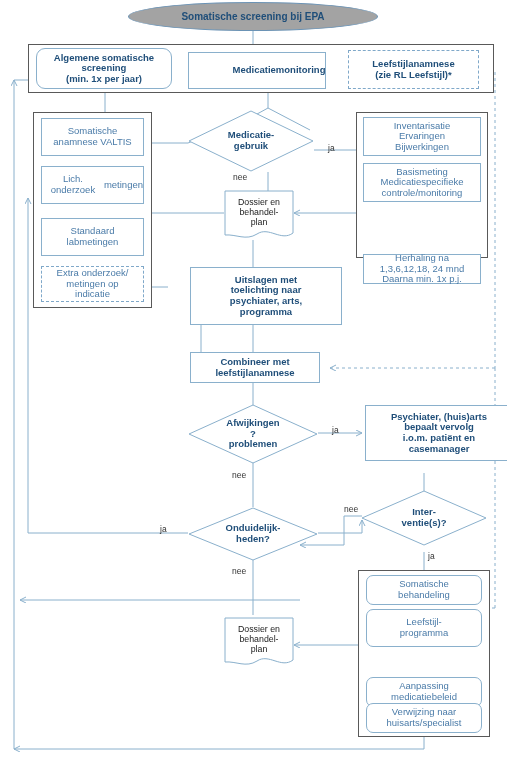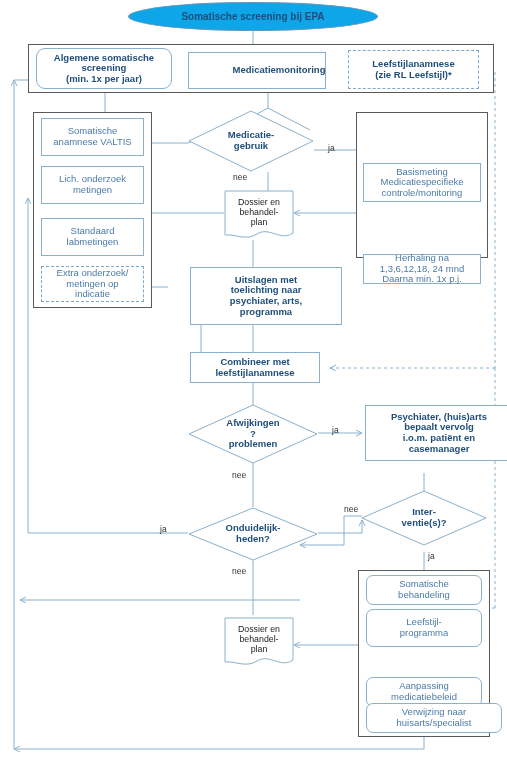--- a/index.html
+++ b/index.html
@@ -12,21 +12,21 @@
   .bluebox{border:1px solid #8ab0cc;background:#fff;font-size:9.5px;}
   .bluebox.bold{font-weight:bold;color:#1f4e79;}
   .bluebox.thin{color:#4a7ba8;font-weight:normal;}
   .dashbox{border:1px dashed #7fa8c9;background:#fff;font-size:9.5px;color:#4a7ba8;}
   .group{position:absolute;box-sizing:border-box;border:1.5px solid #595959;background:#fff;}
   .rounded{border-radius:7px;}
   .lbl{position:absolute;font-size:8.5px;color:#333;}
 
   .ellipse{position:absolute;box-sizing:border-box;border:1px solid #6b93b5;border-radius:50%;
            display:flex;align-items:center;justify-content:center;text-align:center;
-           font-size:10px;font-weight:bold;color:#1f4e79;background:#0ea5e9;}
+           font-size:10px;font-weight:bold;color:#1f4e79;background:#a3a3a3;}
 
   .diamond{position:absolute;}
   .diamond .dtext{position:absolute;left:0;top:0;width:100%;height:100%;
         display:flex;align-items:center;justify-content:center;text-align:center;
         font-size:9.5px;font-weight:bold;color:#1f4e79;line-height:1.15;}
 
   .doc{position:absolute;}
   .doc .dctext{position:absolute;left:0;top:0;width:100%;height:100%;
         display:flex;align-items:center;justify-content:center;text-align:center;
         font-size:8.8px;color:#222;line-height:1.15;padding-bottom:8px;box-sizing:border-box;}
@@ -142,36 +142,41 @@
     <span>Leefstijlanamnese</span>
     <span>(zie RL Leefstijl)*</span>
   </div>
 
   <div class="group" style="left:33px;top:112px;width:119px;height:196px;"></div>
 
   <div class="node bluebox thin" style="left:41px;top:118px;width:103px;height:38px;flex-direction:column;">
     <span>Somatische</span>
     <span>anamnese VALTIS</span>
   </div>
-  <div class="node bluebox thin" style="left:41px;top:166px;width:103px;height:38px;flex-direction:column;">
+  <div class="node bluebox thin" style="left:41px;top:166px;width:103px;height:38px;flex-direction:row;">
     <span>Lich. onderzoek</span>
     <span>metingen</span>
   </div>
   <div class="node bluebox thin" style="left:41px;top:218px;width:103px;height:38px;flex-direction:column;">
     <span>Standaard</span>
     <span>labmetingen</span>
   </div>
   <div class="node dashbox" style="left:41px;top:266px;width:103px;height:36px;flex-direction:column;">
     <span>Extra onderzoek/</span>
     <span>metingen op</span>
     <span>indicatie</span>
   </div>
 
   <div class="group" style="left:356px;top:112px;width:132px;height:146px;"></div>
 
+  <div class="node bluebox thin" style="left:363px;top:117px;width:118px;height:39px;flex-direction:column;">
+    <span>Inventarisatie</span>
+    <span>Ervaringen</span>
+    <span>Bijwerkingen</span>
+  </div>
   <div class="node bluebox thin" style="left:363px;top:163px;width:118px;height:39px;flex-direction:column;">
     <span>Basismeting</span>
     <span>Medicatiespecifieke</span>
     <span>controle/monitoring</span>
   </div>
   <div class="node bluebox thin" style="left:363px;top:226px;width:118px;height:30px;flex-direction:column;margin-top:28px;">
     <span>Herhaling na</span>
     <span>1,3,6,12,18, 24 mnd</span>
     <span>Daarna  min. 1x p.j.</span>
   </div>
@@ -285,18 +290,18 @@
     <span>behandeling</span>
   </div>
   <div class="node bluebox thin rounded" style="left:366px;top:609px;width:116px;height:38px;flex-direction:column;">
     <span>Leefstijl-</span>
     <span>programma</span>
   </div>
   <div class="node bluebox thin rounded" style="left:366px;top:677px;width:116px;height:30px;flex-direction:column;">
     <span>Aanpassing</span>
     <span>medicatiebeleid</span>
   </div>
-  <div class="node bluebox thin rounded" style="left:366px;top:703px;width:136px;height:30px;flex-direction:column;">
+  <div class="node bluebox thin rounded" style="left:366px;top:703px;width:116px;height:30px;flex-direction:column;">
     <span>Verwijzing naar</span>
     <span>huisarts/specialist</span>
   </div>
 
 </div>
 
 </body></html>

